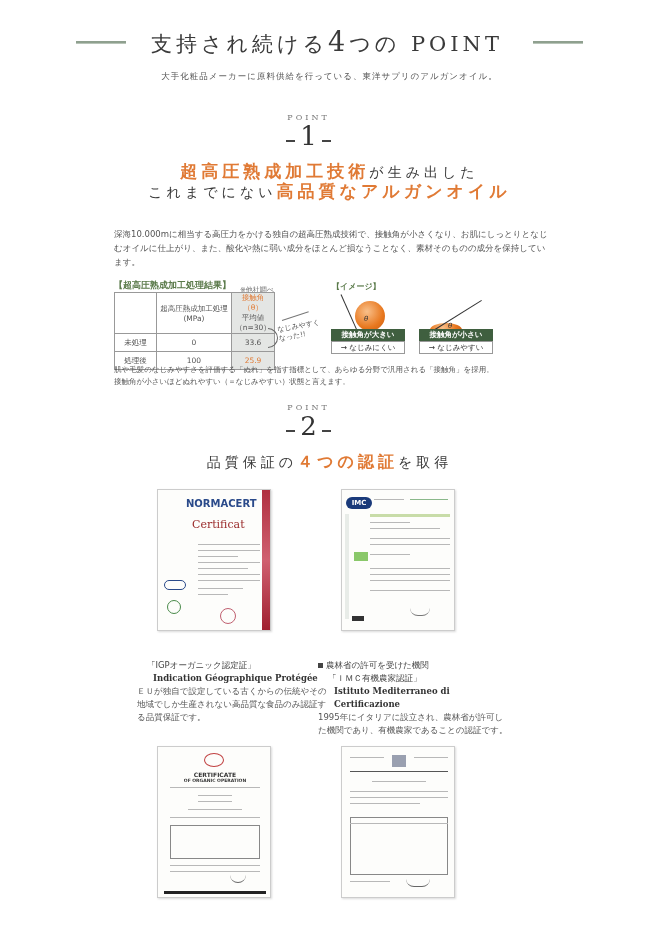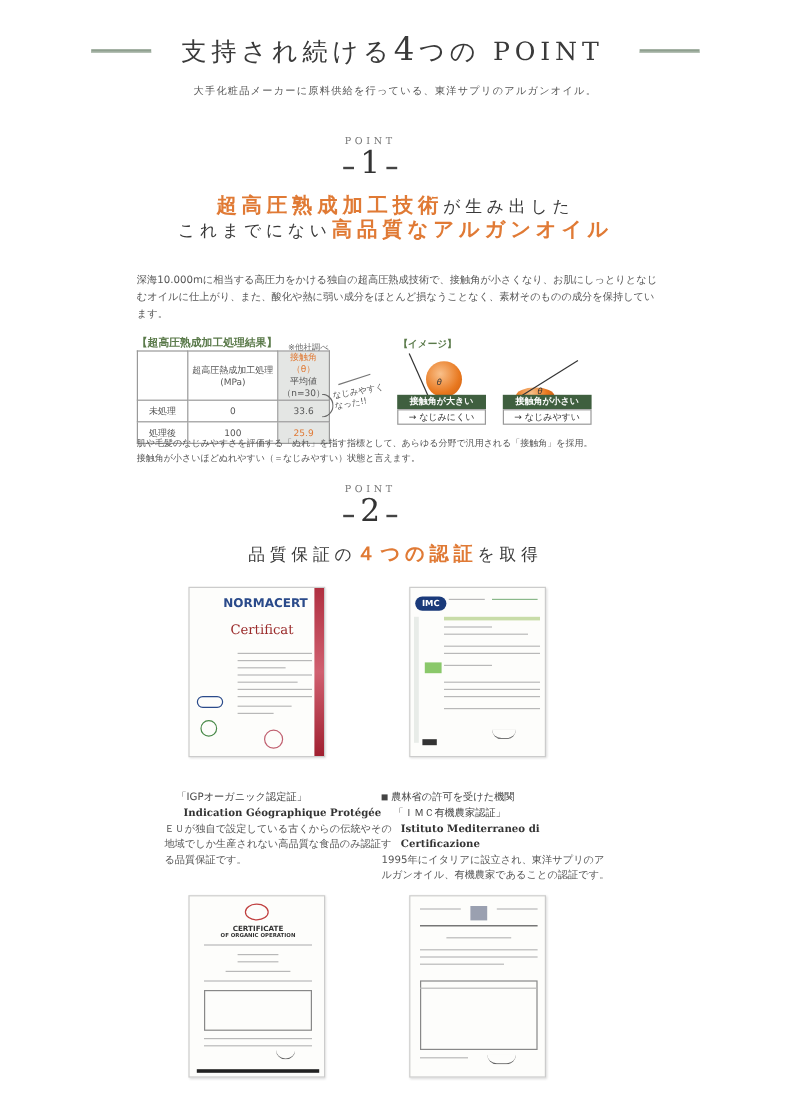--- a/index.html
+++ b/index.html
@@ -180,21 +180,21 @@
   <div class="ln" style="left:28px;top:84px;width:80px;"></div>
   <div class="ln" style="left:28px;top:90px;width:80px;"></div>
   <div class="ln" style="left:28px;top:100px;width:80px;"></div>
   <div class="abs" style="left:68px;top:118px;width:20px;height:8px;border-bottom:1px solid #777;border-radius:0 0 10px 10px;"></div>
   <div class="abs" style="left:10px;top:126px;width:12px;height:5px;background:#333;"></div>
 </div>
 <div class="cert-caption" style="left:318px;top:659px;">
   <div class="t1"><span class="sq"></span><span>農林省の許可を受けた機関</span></div>
   <div class="t2">「ＩＭＣ有機農家認証」</div>
   <div class="t3">Istituto Mediterraneo di Certificazione</div>
-  <div>1995年にイタリアに設立され、東洋サプリのアルガンオイル、有機農家であることの認証です。</div>
+  <div>1995年にイタリアに設立され、農林省が許可した機関であり、有機農家であることの認証です。</div>
 </div>
 
 <div class="cert" style="left:157px;top:746px;width:114px;height:152px;">
   <div class="abs" style="left:46px;top:6px;width:20px;height:14px;border:1px solid #c04040;border-radius:50%;"></div>
   <div class="abs" style="left:0;width:114px;text-align:center;top:24px;font-size:6px;font-weight:bold;color:#333;">CERTIFICATE</div>
   <div class="abs" style="left:0;width:114px;text-align:center;top:31px;font-size:4.5px;font-weight:bold;color:#333;">OF ORGANIC OPERATION</div>
   <div class="ln" style="left:12px;top:40px;width:90px;"></div>
   <div class="ln" style="left:40px;top:48px;width:34px;"></div>
   <div class="ln" style="left:40px;top:54px;width:34px;"></div>
   <div class="ln" style="left:30px;top:62px;width:54px;"></div>

